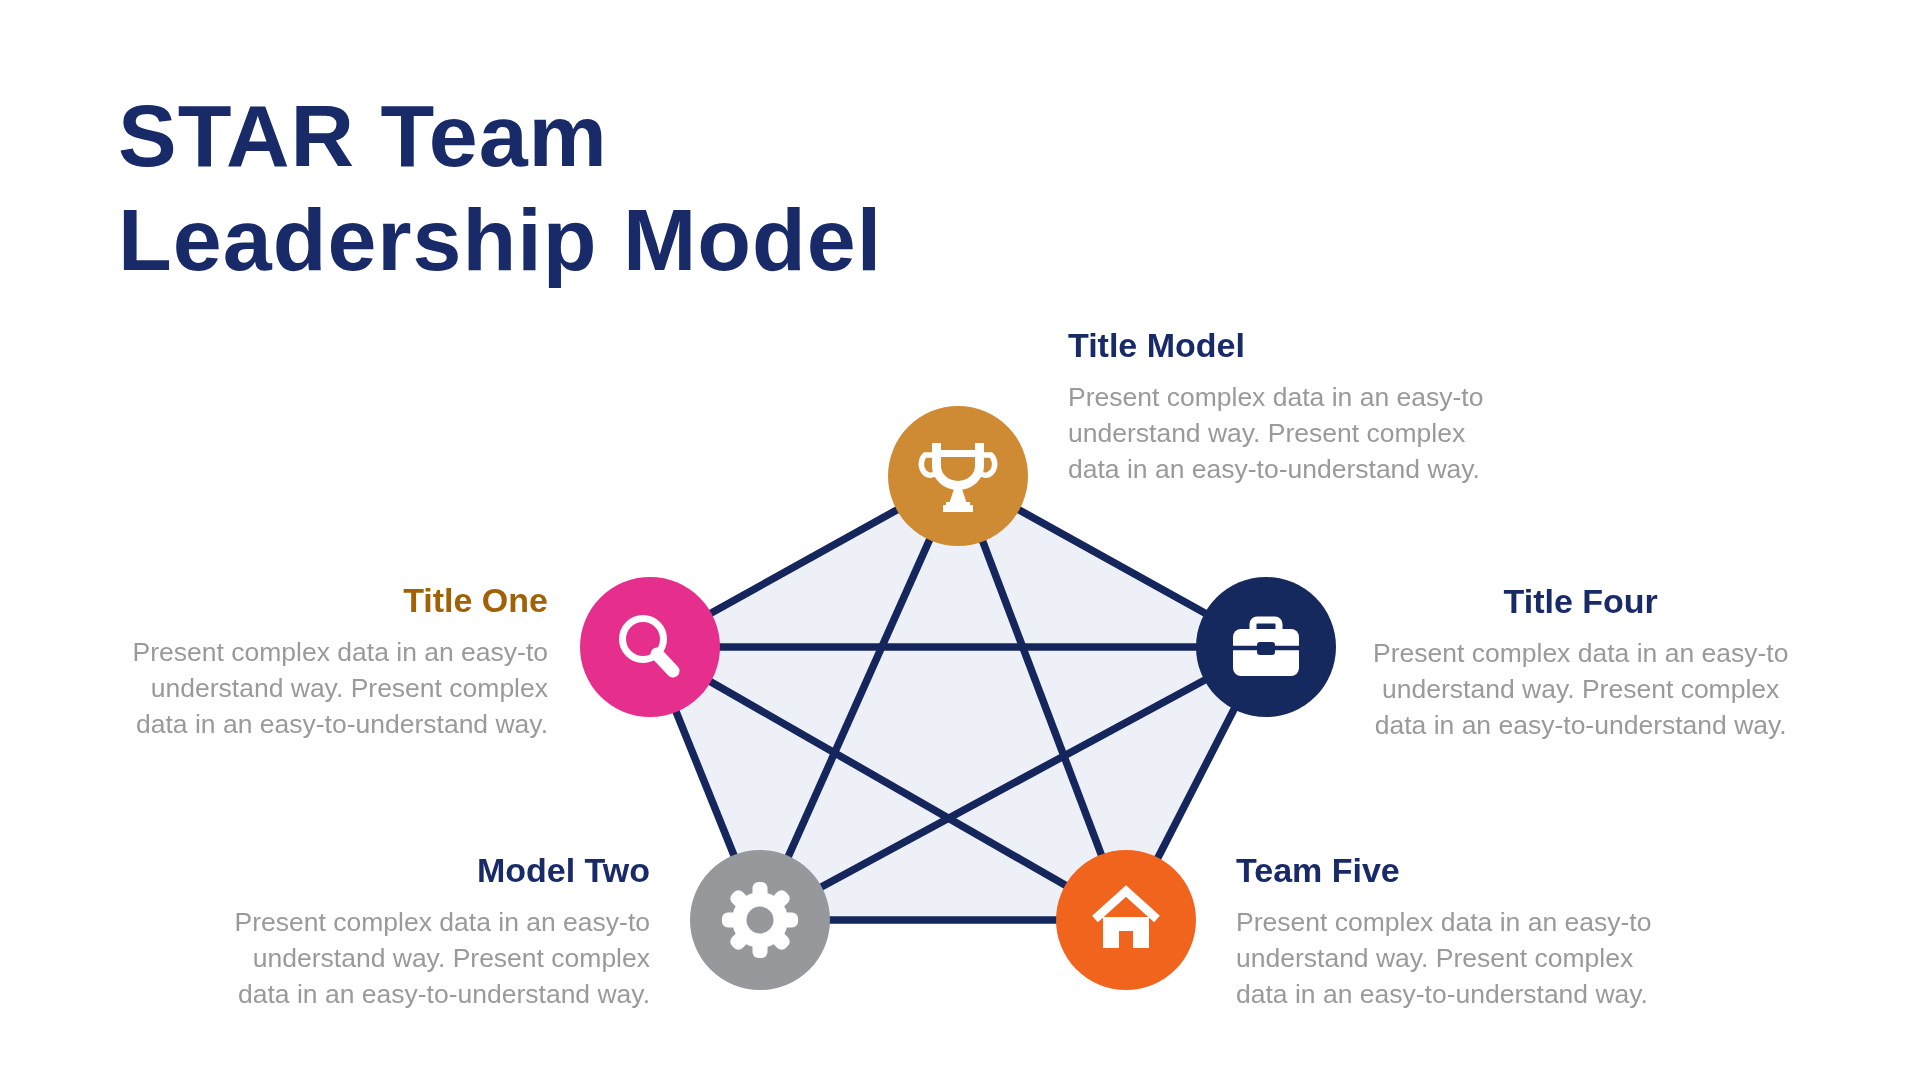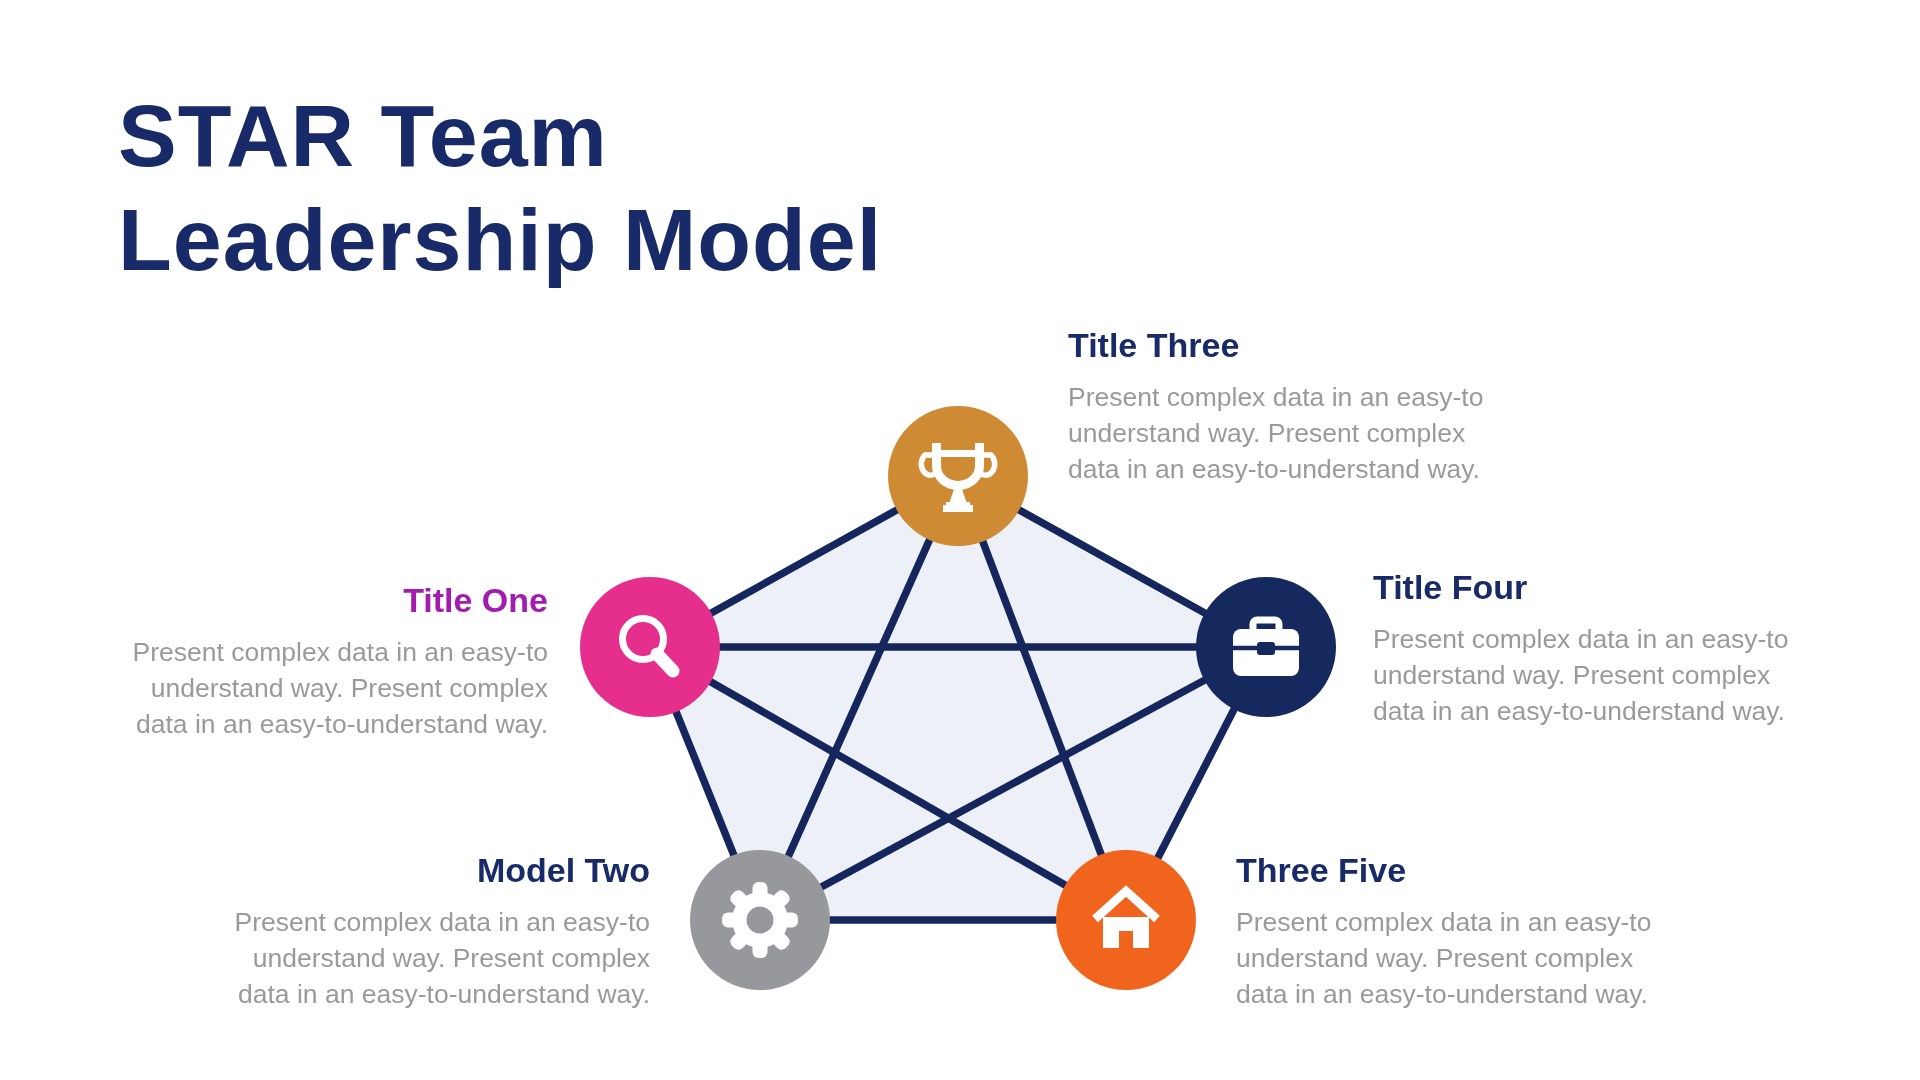--- a/index.html
+++ b/index.html
@@ -97,47 +97,47 @@
       <circle cx="1126" cy="920" r="70" style="fill: rgb(241, 100, 30);"></circle>
       <g transform="translate(1126,920)">
         <path d="M -31 -1 L 0 -29 L 31 -1" fill="none" stroke="#FFFFFF" stroke-width="8.5" stroke-linejoin="miter"></path>
         <rect x="-23" y="-3" width="46" height="31" fill="#FFFFFF"></rect>
         <rect x="-7" y="11" width="14" height="17" style="fill: rgb(241, 100, 30);"></rect>
       </g>
     </g>
   </svg>
 
   <div class="info align-right" style="right:1372px; top:580px;">
-    <h3 style="color: #a21caf;">Title One</h3>
+    <h3 style="color: #a16207;">Title One</h3>
     <p style="color: rgb(154, 154, 154);">Present complex data in an easy-to
 understand way. Present complex
 data in an easy-to-understand way.</p>
   </div>
 
   <div class="info align-right" style="right:1270px; top:850px;">
     <h3 style="color: rgb(24, 42, 104);">Model Two</h3>
     <p style="color: rgb(154, 154, 154);">Present complex data in an easy-to
 understand way. Present complex
 data in an easy-to-understand way.</p>
   </div>
 
   <div class="info align-left" style="left:1068px; top:325px;">
-    <h3 style="color: rgb(24, 42, 104);">Title Three</h3>
+    <h3 style="color: rgb(24, 42, 104);">Title Model</h3>
     <p style="color: rgb(154, 154, 154);">Present complex data in an easy-to
 understand way. Present complex
 data in an easy-to-understand way.</p>
   </div>
 
-  <div class="info align-left" style="left:1373px; top:567px;">
+  <div class="info align-left" style="left:1373px; top:581px;text-align:center;">
     <h3 style="color: rgb(24, 42, 104);">Title Four</h3>
     <p style="color: rgb(154, 154, 154);">Present complex data in an easy-to
 understand way. Present complex
 data in an easy-to-understand way.</p>
   </div>
 
   <div class="info align-left" style="left:1236px; top:850px;">
-    <h3 style="color: rgb(24, 42, 104);">Three Five</h3>
+    <h3 style="color: rgb(24, 42, 104);">Team Five</h3>
     <p style="color: rgb(154, 154, 154);">Present complex data in an easy-to
 understand way. Present complex
 data in an easy-to-understand way.</p>
   </div>
 
 </div>
 
 </body></html>

